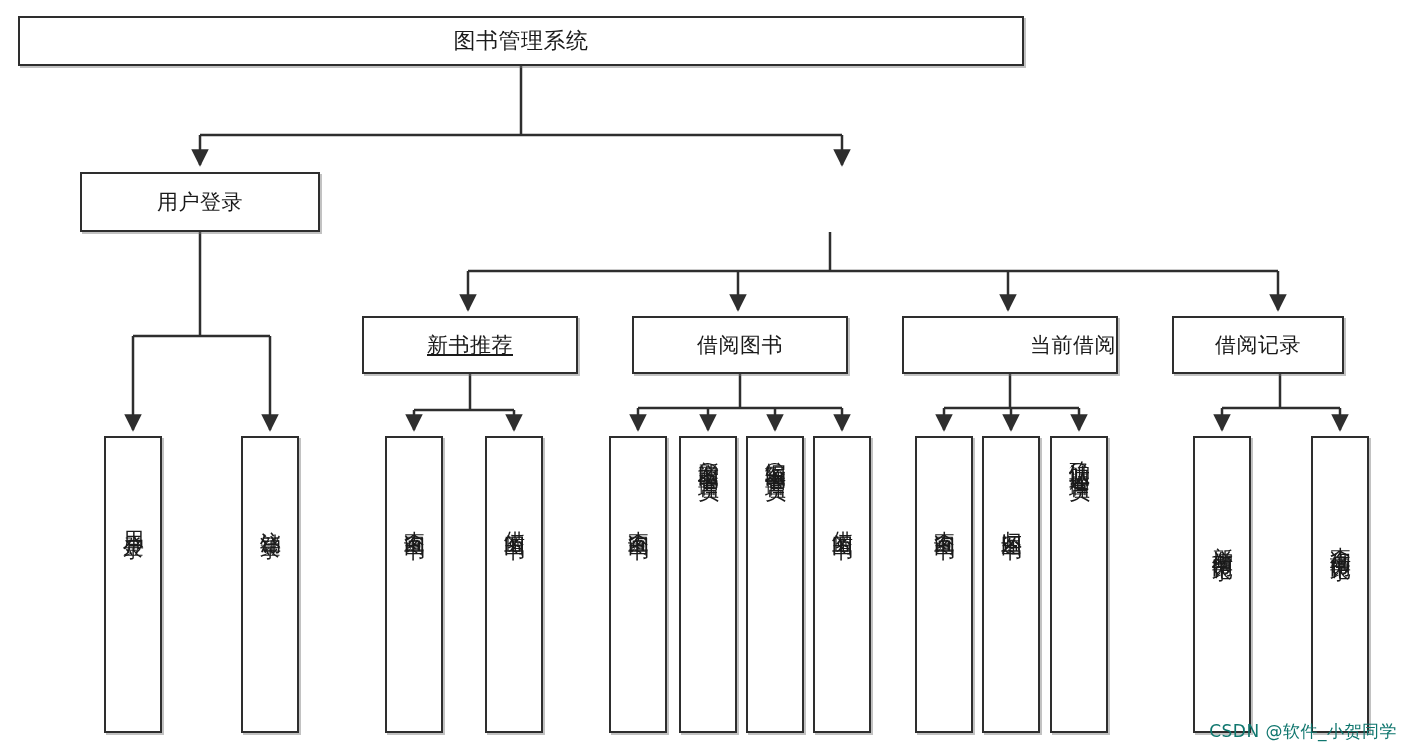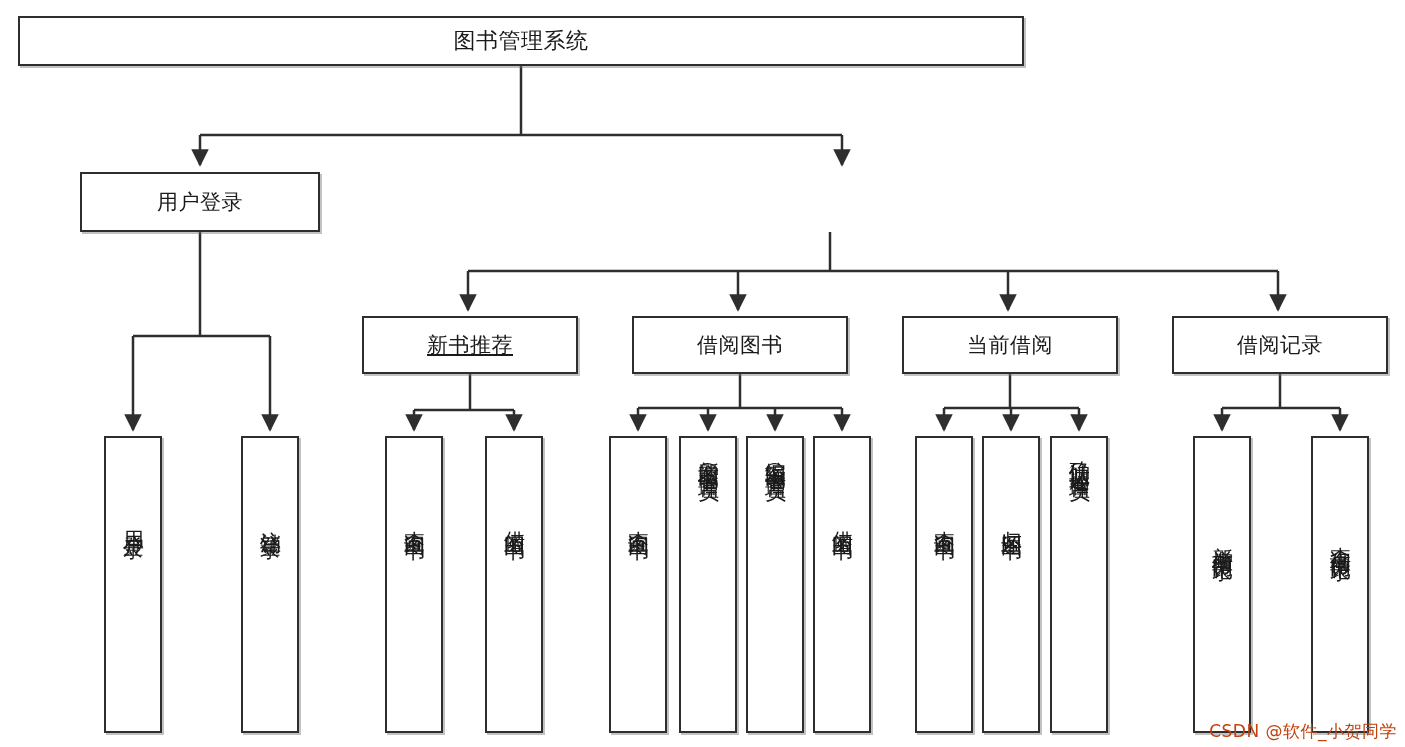--- a/index.html
+++ b/index.html
@@ -65,21 +65,21 @@
     margin-top: 86px;
   }
   .node.root .label {
     font-size: 22px;
   }
   #watermark {
     position: absolute;
     right: 8px;
     bottom: 4px;
     font-size: 17px;
-    color: #c2410c;
+    color: #0f766e;
     letter-spacing: 0.5px;
     z-index: 5;
     white-space: nowrap;
   }
 </style>
 </head>
 <body>
 
 <div id="diagram">
 
@@ -140,24 +140,24 @@
   <div class="node" style="left:80px; top:172px; width:240px; height:60px;">
     <span class="label">用户登录</span>
   </div>
 
   <div class="node" style="left:362px; top:316px; width:216px; height:58px;text-decoration:underline;">
     <span class="label">新书推荐</span>
   </div>
   <div class="node" style="left:632px; top:316px; width:216px; height:58px;">
     <span class="label">借阅图书</span>
   </div>
-  <div class="node" style="left:902px; top:316px; width:216px; height:58px;">
+  <div class="node" style="left:902px; top:316px; width:216px; height:58px;justify-content:flex-end;">
     <span class="label">当前借阅</span>
   </div>
-  <div class="node" style="left:1172px; top:316px; width:216px; height:58px;">
+  <div class="node" style="left:1172px; top:316px; width:172px; height:58px;">
     <span class="label">借阅记录</span>
   </div>
 
   <div class="node vertical mid" style="left:104px; top:436px; width:58px; height:297px;">
     <span class="label">用户登录</span>
   </div>
   <div class="node vertical mid" style="left:241px; top:436px; width:58px; height:297px;">
     <span class="label">注销登录</span>
   </div>
 

